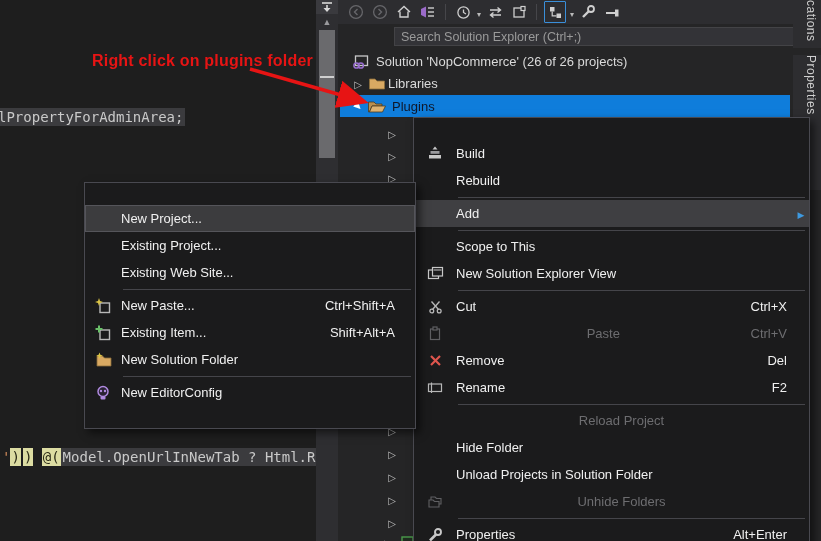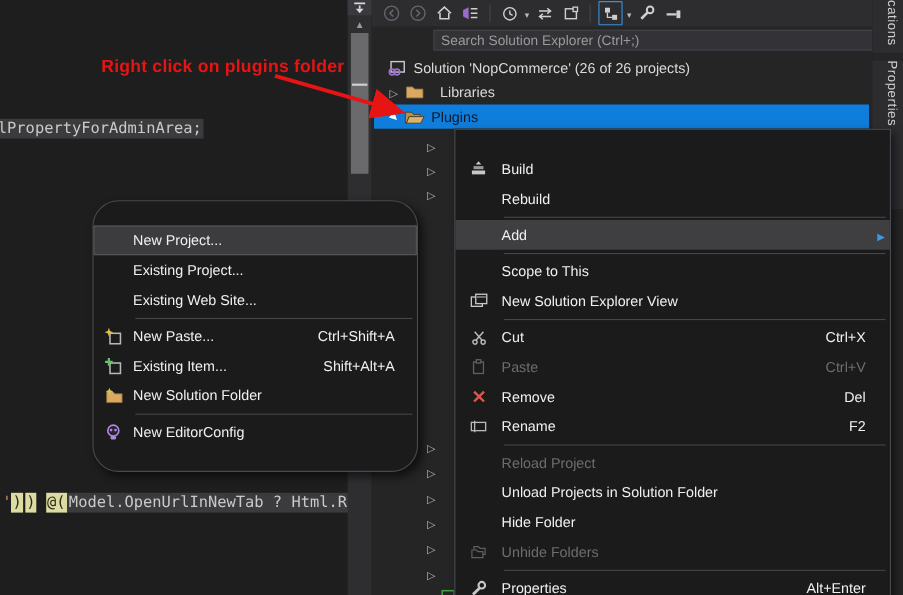--- a/index.html
+++ b/index.html
@@ -48,29 +48,29 @@
   .lonearrow::before{content:"▷";color:#bdbdbd;font-size:10px;}
   
   #vtabs{position:absolute;left:793px;top:0;width:28px;height:541px;background:#252526;}
   .vtab{position:absolute;left:0;width:28px;background:#2d2d30;display:flex;
         justify-content:flex-end;padding-right:3px;box-sizing:border-box;overflow:hidden;}
   .vtab span{writing-mode:vertical-rl;font-size:12px;color:#cfcfcf;letter-spacing:.5px;}
   
   .menu{position:absolute;background:#1b1b1c;border:1px solid #494950;box-sizing:border-box;
         box-shadow:4px 4px 8px rgba(0,0,0,.55);padding:22px 0;}
   #mainmenu{left:413px;top:117px;width:397px;z-index:20;}
-  #submenu{left:84px;top:182px;width:296px;z-index:21;border-radius:24px;}
+  #submenu{left:84px;top:182px;width:332px;z-index:21;}
   .mi{display:flex;align-items:center;height:27px;font-size:13px;color:#f0f0f0;cursor:default;}
   .mi .mic{width:42px;flex:none;display:flex;align-items:center;justify-content:center;}
   .mi .mil{flex:1;}
   .mi .mis{padding-right:6px;color:#f0f0f0;}
   .mi .arr{width:16px;text-align:center;}
   .mi.hassub .arr::after{content:"▶";font-size:9px;color:#3e9ae0;}
   .mi.hl-row{background:#3f3f42;}
-  .mi.dis, .mi.dis .mis{color:#6d6d70;}
+  .mi.dis, .mi.dis .mis{color:#6d6d70;text-align:center;}
   .msep{height:6px;position:relative;}
   .msep::after{content:"";position:absolute;left:44px;right:4px;top:3px;height:1px;background:#45454a;}
   #submenu .mi .mic{width:36px;}
   #submenu .mi .mis{padding-right:20px;margin-left:48px;}
   #submenu .msep::after{left:38px;}
   #submenu .mi.hl-row{background:#3c3c3e;outline:1px solid #55555a;outline-offset:-1px;}
   
   #anno-text{position:absolute;left:92px;top:52px;font-size:16px;font-weight:bold;
              color:#e71414;z-index:30;letter-spacing:.2px;}
   #anno-svg{position:absolute;left:0;top:0;width:821px;height:541px;z-index:29;pointer-events:none;}
@@ -191,21 +191,21 @@
       <span style="margin-left:4px;">Solution 'NopCommerce' (26 of 26 projects)</span>
     </div>
 
     <div class="trow" style="top:72px;left:12px;">
       <span class="tw"></span>
       <span class="ticon">
           <svg width="18" height="15" viewBox="0 0 18 15">
             <path d="M1.5,3 H7 L9,5 H16.5 V13 H1.5 Z" fill="#d9a962" stroke="#8a6d3b" stroke-width="0.8"></path>
           </svg>
         </span>
-      <span style="margin-left:12px;">Libraries</span>
+      <span style="margin-left:0;">Libraries</span>
     </div>
 
     <div class="trow rowsel" style="top:95px;left:2px;padding-left:10px;box-sizing:border-box;">
       <span class="expsel"></span>
       <span class="ticon">
           <svg width="20" height="15" viewBox="0 0 20 15">
             <path d="M1.5,3 H7 L9,5 H15 V7 H5 L2.5,13 H1.5 Z" fill="#b98f4e" stroke="#4a3a1e" stroke-width="0.8"></path>
             <path d="M5,7 H18.5 L15.5,13 H2.5 Z" fill="#dcb272" stroke="#4a3a1e" stroke-width="0.8"></path>
           </svg>
         </span>
@@ -336,27 +336,27 @@
     </div>
     <div class="msep"></div>
     <div class="mi dis">
       <span class="mic"></span>
         <span class="mil">Reload Project</span>
         <span class="mis"></span>
         <span class="arr"></span>
     </div>
     <div class="mi">
       <span class="mic"></span>
+        <span class="mil">Hide Folder</span>
+        <span class="mis"></span>
+        <span class="arr"></span>
+    </div>
+    <div class="mi">
+      <span class="mic"></span>
         <span class="mil">Unload Projects in Solution Folder</span>
-        <span class="mis"></span>
-        <span class="arr"></span>
-    </div>
-    <div class="mi">
-      <span class="mic"></span>
-        <span class="mil">Hide Folder</span>
         <span class="mis"></span>
         <span class="arr"></span>
     </div>
     <div class="mi dis">
       <span class="mic">
           <svg width="17" height="14" viewBox="0 0 17 14">
             <path d="M4,2 H8 L9.5,3.5 H14 V9 H4 Z" fill="none" stroke="#5f5f62" stroke-width="1.1"></path>
             <path d="M2,5 H6 L7.5,6.5 H12 V12 H2 Z" fill="#1b1b1c" stroke="#5f5f62" stroke-width="1.1"></path>
           </svg>
         </span>

